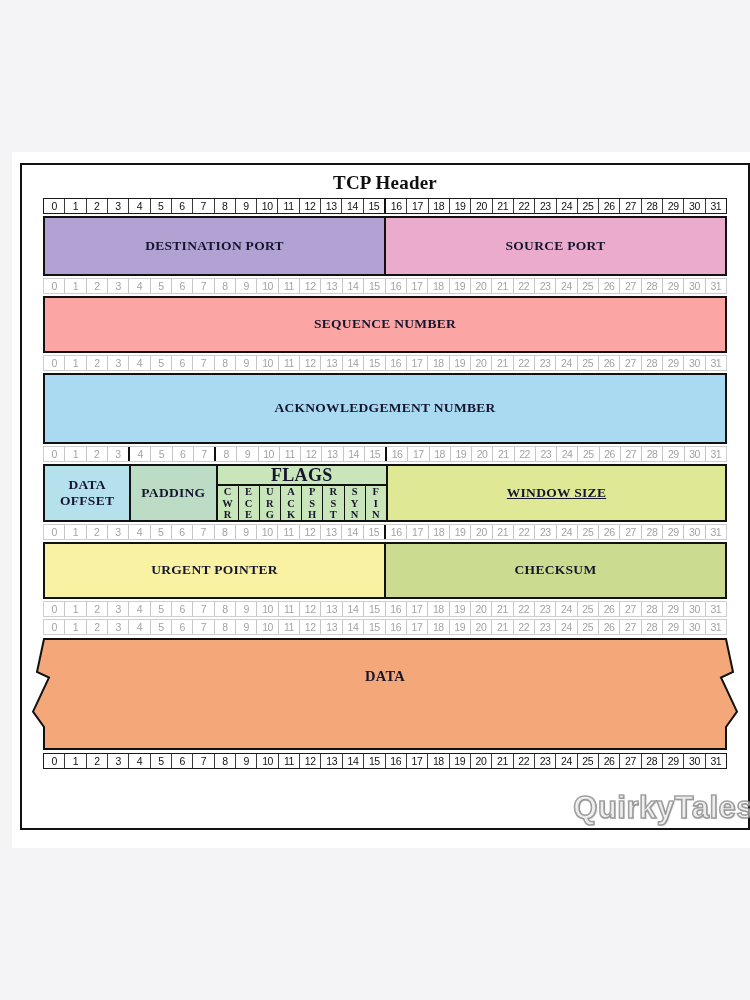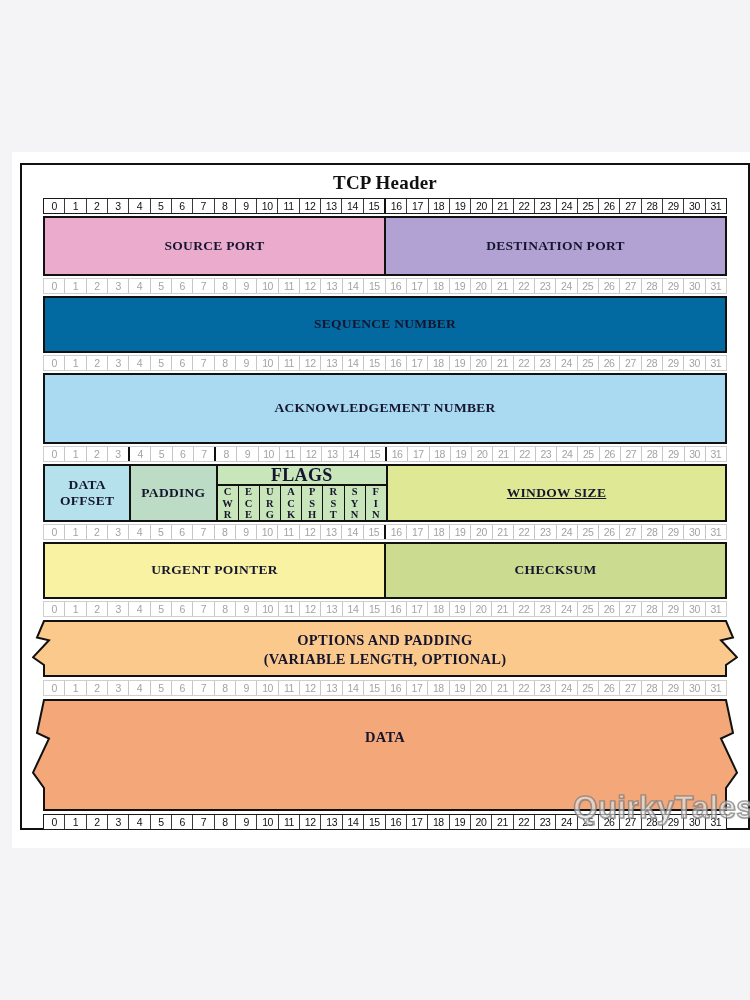--- a/index.html
+++ b/index.html
@@ -129,22 +129,22 @@
           <div class="bit-cell">24</div>
           <div class="bit-cell">25</div>
           <div class="bit-cell">26</div>
           <div class="bit-cell">27</div>
           <div class="bit-cell">28</div>
           <div class="bit-cell">29</div>
           <div class="bit-cell">30</div>
           <div class="bit-cell">31</div>
         </div>
         <div class="row" style="height: 60px;">
+          <div class="field" style="flex: 16 1 0px; background: rgb(178, 162, 212);">DESTINATION PORT</div>
           <div class="field" style="flex: 16 1 0px; background: rgb(234, 171, 205);">SOURCE PORT</div>
-          <div class="field" style="flex: 16 1 0px; background: rgb(178, 162, 212);">DESTINATION PORT</div>
         </div>
         <div class="ruler light">
           <div class="bit-cell">0</div>
           <div class="bit-cell">1</div>
           <div class="bit-cell">2</div>
           <div class="bit-cell">3</div>
           <div class="bit-cell">4</div>
           <div class="bit-cell">5</div>
           <div class="bit-cell">6</div>
           <div class="bit-cell">7</div>
@@ -167,21 +167,21 @@
           <div class="bit-cell">24</div>
           <div class="bit-cell">25</div>
           <div class="bit-cell">26</div>
           <div class="bit-cell">27</div>
           <div class="bit-cell">28</div>
           <div class="bit-cell">29</div>
           <div class="bit-cell">30</div>
           <div class="bit-cell">31</div>
         </div>
         <div class="row" style="height: 57px;">
-          <div class="field" style="flex: 32 1 0px; background: #0369a1;">SEQUENCE NUMBER</div>
+          <div class="field" style="flex: 32 1 0px; background: #fca5a5;">SEQUENCE NUMBER</div>
         </div>
         <div class="ruler light">
           <div class="bit-cell">0</div>
           <div class="bit-cell">1</div>
           <div class="bit-cell">2</div>
           <div class="bit-cell">3</div>
           <div class="bit-cell">4</div>
           <div class="bit-cell">5</div>
           <div class="bit-cell">6</div>
           <div class="bit-cell">7</div>
@@ -335,27 +335,20 @@
           <div class="bit-cell">23</div>
           <div class="bit-cell">24</div>
           <div class="bit-cell">25</div>
           <div class="bit-cell">26</div>
           <div class="bit-cell">27</div>
           <div class="bit-cell">28</div>
           <div class="bit-cell">29</div>
           <div class="bit-cell">30</div>
           <div class="bit-cell">31</div>
         </div>
-        <div class="banner-wrap" style="height: 59px;">
-          <svg width="706" height="59" viewBox="0 0 706 59">
-            <path d="M12 2 L5 18.5 L17 21.25 L1 38.300000000000004 L12 46 L12 57 L694 57 L694 46 L705 38.300000000000004 L689 21.25 L701 18.5 L694 2 Z" fill="#fbc98c" stroke="#111111" stroke-width="2" stroke-linejoin="miter"></path>
-            <text x="353" y="22.9" text-anchor="middle" dominant-baseline="middle" font-family="&quot;Liberation Serif&quot;, serif" font-size="14.5" font-weight="bold" letter-spacing="0.3" fill="#15152e">OPTIONS AND PADDING</text>
-            <text x="353" y="41.6" text-anchor="middle" dominant-baseline="middle" font-family="&quot;Liberation Serif&quot;, serif" font-size="14.5" font-weight="bold" letter-spacing="0.3" fill="#15152e">(VARIABLE LENGTH, OPTIONAL)</text>
-          </svg>
-        </div>
         <div class="ruler light">
           <div class="bit-cell">0</div>
           <div class="bit-cell">1</div>
           <div class="bit-cell">2</div>
           <div class="bit-cell">3</div>
           <div class="bit-cell">4</div>
           <div class="bit-cell">5</div>
           <div class="bit-cell">6</div>
           <div class="bit-cell">7</div>
           <div class="bit-cell">8</div>

